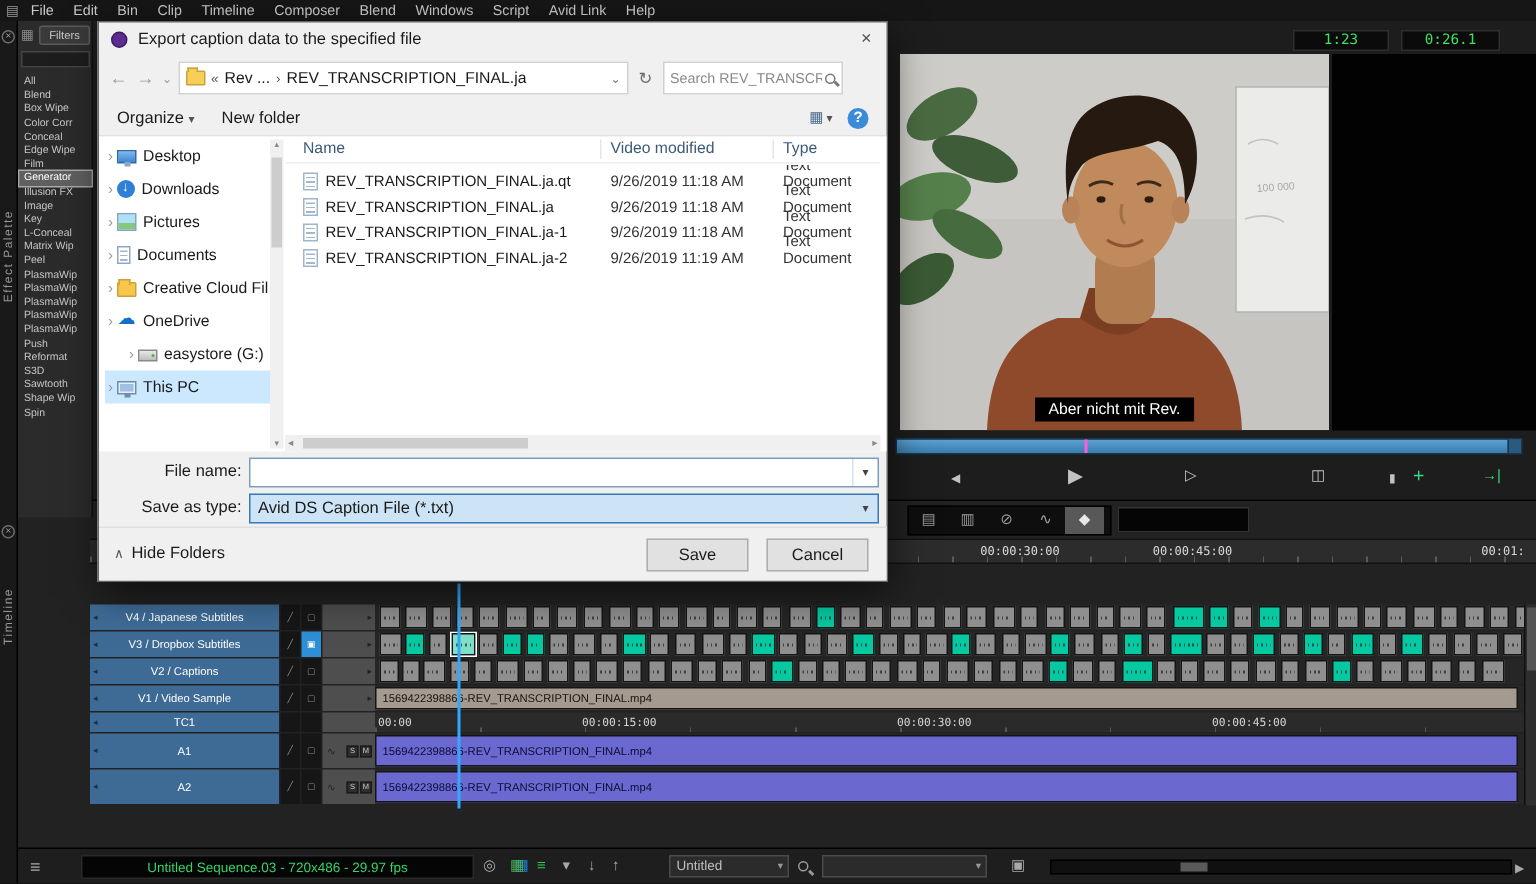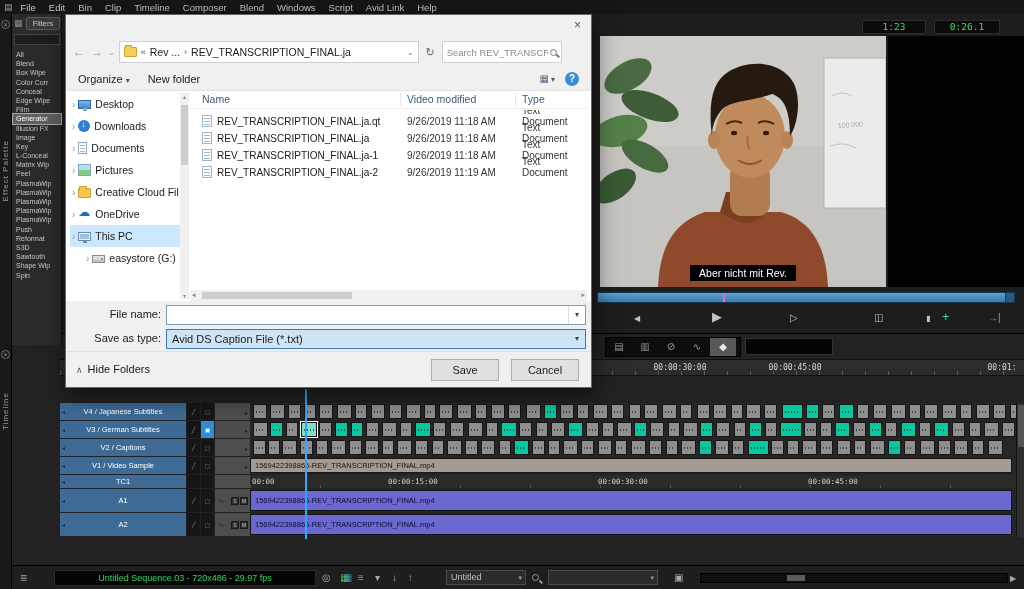--- a/index.html
+++ b/index.html
@@ -360,21 +360,21 @@
           <div class="clip c-g" style="left: 674px; width: 14px;"></div>
           <div class="clip c-g" style="left: 692px; width: 15px;"></div>
           <div class="clip c-g" style="left: 710px; width: 12px;"></div>
           <div class="clip c-g" style="left: 726px; width: 14px;"></div>
           <div class="clip c-g" style="left: 743px; width: 13px;"></div>
           <div class="clip c-g" style="left: 760px; width: 12px;"></div>
         </div>
     </div>
 
     <div class="trow" style="top:87px;height:18px">
-      <div class="tname">V3 / German Subtitles</div>
+      <div class="tname">V3 / Dropbox Subtitles</div>
       <div class="cell lock"></div>
       <div class="cell mon on"></div>
       <div class="patch">
           <span class="parrow">▸</span>
         </div>
       <div class="lane">
 
       <div class="clip c-g" style="left: 3px; width: 15px;"></div>
           <div class="clip c-t" style="left: 20px; width: 13px;"></div>
           <div class="clip c-g" style="left: 36px; width: 12px;"></div>
@@ -562,20 +562,24 @@
     <span class="magdark"></span>
     <div class="bcombo" style="left:548px;width:110px">
       <span class="drop">▾</span>
     </div>
     <div class="bscroll">
         <div class="thumb"></div>
       </div>
   </div>
 
   <div class="dialog">
+    <div class="dtitle">
+      <span class="appdot"></span>
+      <span>Export caption data to the specified file</span>
+    </div>
     <span class="dclose">×</span>
 
     <div class="dnav">
       <span class="navarrow">←</span>
       <span class="navarrow">→</span>
       <span class="navdrop">⌄</span>
       <div class="crumbbox">
         <span class="bfolder"></span>
         <span class="crumbsep">«</span>
         <span class="crumbtext">Rev ...</span>
@@ -605,49 +609,49 @@
       <div class="tree-row ico-desktop">
             <span class="chev"></span>
             <span class="tico"></span>
             <span class="tlabel">Desktop</span>
           </div>
           <div class="tree-row ico-downloads">
             <span class="chev"></span>
             <span class="tico"></span>
             <span class="tlabel">Downloads</span>
           </div>
+          <div class="tree-row ico-pictures">
+            <span class="chev"></span>
+            <span class="tico"></span>
+            <span class="tlabel">Pictures</span>
+          </div>
           <div class="tree-row ico-documents">
             <span class="chev"></span>
             <span class="tico"></span>
             <span class="tlabel">Documents</span>
           </div>
-          <div class="tree-row ico-pictures">
-            <span class="chev"></span>
-            <span class="tico"></span>
-            <span class="tlabel">Pictures</span>
-          </div>
           <div class="tree-row ico-ccloud">
             <span class="chev"></span>
             <span class="tico"></span>
             <span class="tlabel">Creative Cloud Fil</span>
           </div>
           <div class="tree-row ico-onedrive">
             <span class="chev"></span>
             <span class="tico"></span>
             <span class="tlabel">OneDrive</span>
           </div>
+          <div class="tree-row ico-drive ind1">
+            <span class="chev"></span>
+            <span class="tico"></span>
+            <span class="tlabel">easystore (G:)</span>
+          </div>
           <div class="tree-row sel ico-thispc">
             <span class="chev"></span>
             <span class="tico"></span>
             <span class="tlabel">This PC</span>
-          </div>
-          <div class="tree-row ico-drive ind1">
-            <span class="chev"></span>
-            <span class="tico"></span>
-            <span class="tlabel">easystore (G:)</span>
           </div>
         </div>
       <div class="treescroll">
         <span class="sarr" style="top:0">▴</span>
         <div class="thumb"></div>
         <span class="sarr" style="bottom:0">▾</span>
       </div>
       <div class="dlist">
         <div class="lheader">
           <span class="lh" style="left:12px">Name</span>

